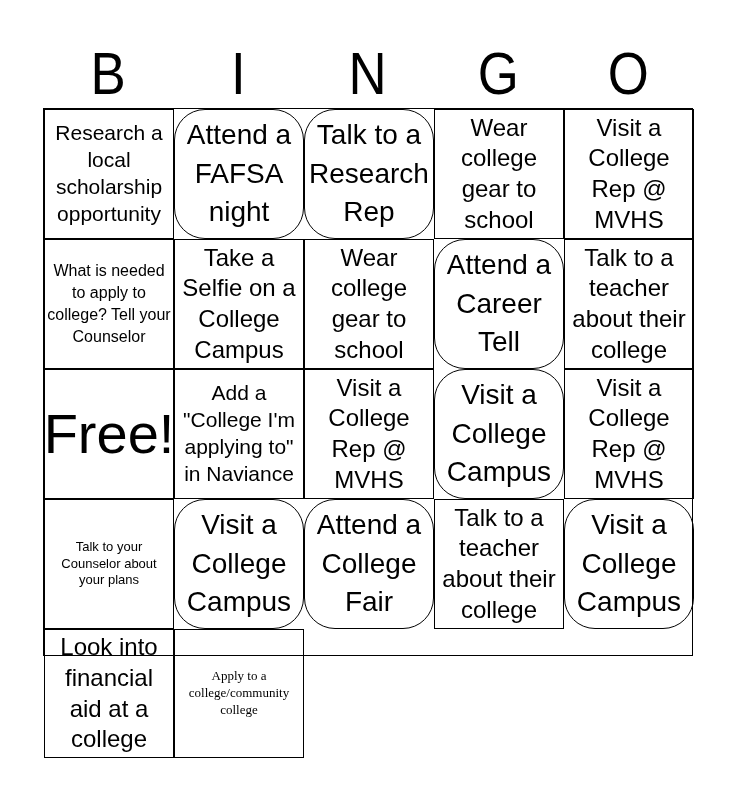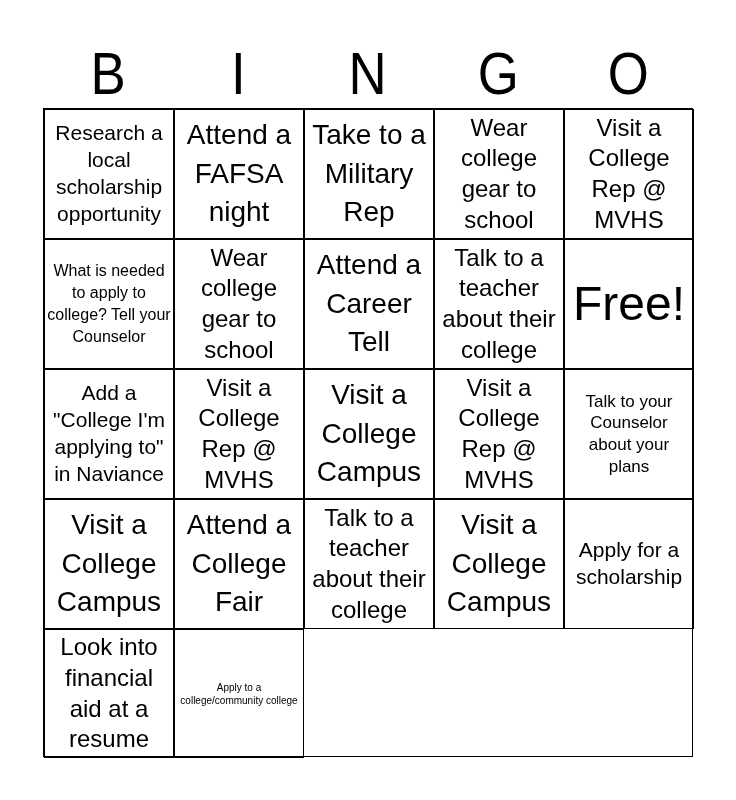--- a/index.html
+++ b/index.html
@@ -2,32 +2,32 @@
 <html><head>
   <meta charset="utf-8">
   <style>
     html, body { margin: 0; padding: 0; background: #ffffff; }
     body { width: 736px; height: 800px; position: relative; overflow: hidden;
            font-family: "Liberation Sans", sans-serif; color: #000000; }
     .header { position: absolute; left: 43px; top: 40px; width: 650px; height: 68px; display: flex; }
     .hletter { width: 130px; height: 68px; display: flex; align-items: center; justify-content: center;
                font-size: 60px; line-height: 1; }
     .hletter span { display: inline-block; transform: scaleX(0.88); }
-    .grid { position: absolute; left: 43px; top: 108px; width: 650px; height: 649px;
+    .grid { position: absolute; left: 43px; top: 108px; width: 650px; height: 548px;
             display: grid; grid-template-columns: repeat(5, 130px); grid-template-rows: 130px 130px 130px 130px 129px;
             border: 1px solid #000; box-sizing: border-box; }
     .cell { border: 1px solid #000; box-sizing: border-box; display: flex; align-items: center; justify-content: center;
             text-align: center; padding: 2px; line-height: 1.12; overflow: hidden; }
-    .s-xl { font-size: 28px; line-height: 1.38; }
+    .s-xl { font-size: 28px; line-height: 1.38; border-radius: 31px; }
     .s-l { font-size: 24px; line-height: 1.28; }
     .s-ms { font-size: 21px; line-height: 1.28; }
-    .s-s { font-size: 17px; line-height: 1.28; align-items: center; }
+    .s-s { font-size: 13px; line-height: 1.28; align-items: center; }
     .s-xs { font-size: 16px; line-height: 1.38; }
-    .s-xxs { font-size: 10px; line-height: 1.3; }
-    .s-free { font-size: 48px; line-height: 1; }
+    .s-xxs { font-size: 13px; line-height: 1.3; font-family: Liberation Serif, serif; }
+    .s-free { font-size: 56px; line-height: 1; }
   </style>
 </head>
 <body>
 
 <div class="header">
   <div class="hletter">
       <span>B</span>
     </div>
   <div class="hletter">
       <span>I</span>
@@ -44,30 +44,33 @@
 </div>
 
 <div class="grid" id="grid">
     <div class="cell s-ms">
       <span>Research a local scholarship opportunity</span>
     </div>
     <div class="cell s-xl">
       <span>Attend a FAFSA night</span>
     </div>
     <div class="cell s-xl">
-      <span>Take to a Military Rep</span>
+      <span>Talk to a Research Rep</span>
     </div>
     <div class="cell s-l">
       <span>Wear college gear to school</span>
     </div>
     <div class="cell s-l">
       <span>Visit a College Rep @ MVHS</span>
     </div>
     <div class="cell s-xs">
       <span>What is needed to apply to college? Tell your Counselor</span>
+    </div>
+    <div class="cell s-l">
+      <span>Take a Selfie on a College Campus</span>
     </div>
     <div class="cell s-l">
       <span>Wear college gear to school</span>
     </div>
     <div class="cell s-xl">
       <span>Attend a Career Tell</span>
     </div>
     <div class="cell s-l">
       <span>Talk to a teacher about their college</span>
     </div>
@@ -94,22 +97,19 @@
     </div>
     <div class="cell s-xl">
       <span>Attend a College Fair</span>
     </div>
     <div class="cell s-l">
       <span>Talk to a teacher about their college</span>
     </div>
     <div class="cell s-xl">
       <span>Visit a College Campus</span>
     </div>
-    <div class="cell s-ms">
-      <span>Apply for a scholarship</span>
-    </div>
     <div class="cell s-l">
-      <span>Look into financial aid at a resume</span>
+      <span>Look into financial aid at a college</span>
     </div>
     <div class="cell s-xxs">
       <span>Apply to a college/community college</span>
     </div>
   </div>
 
 </body></html>

